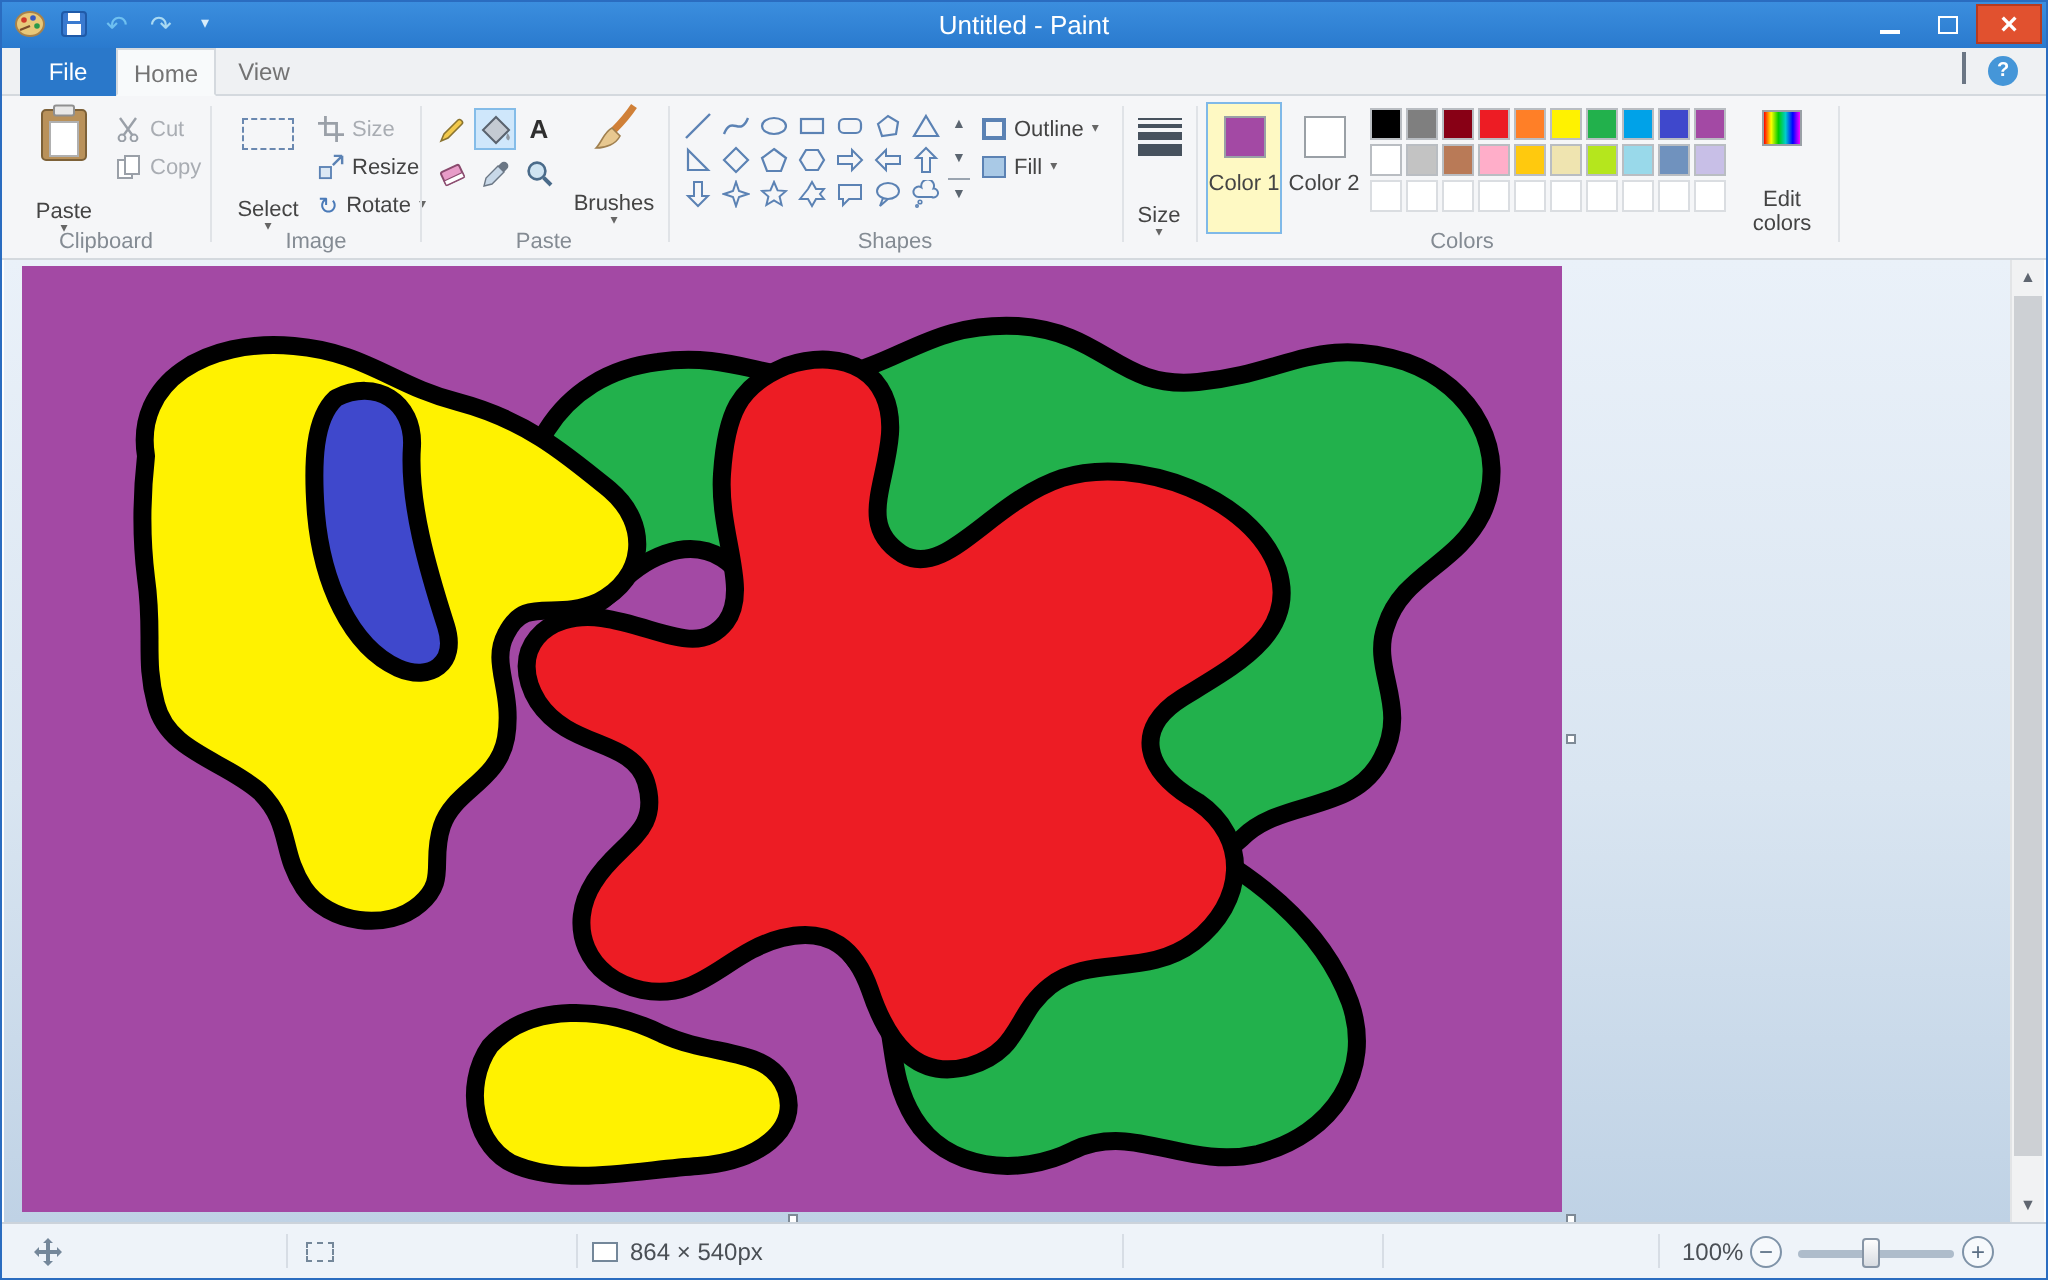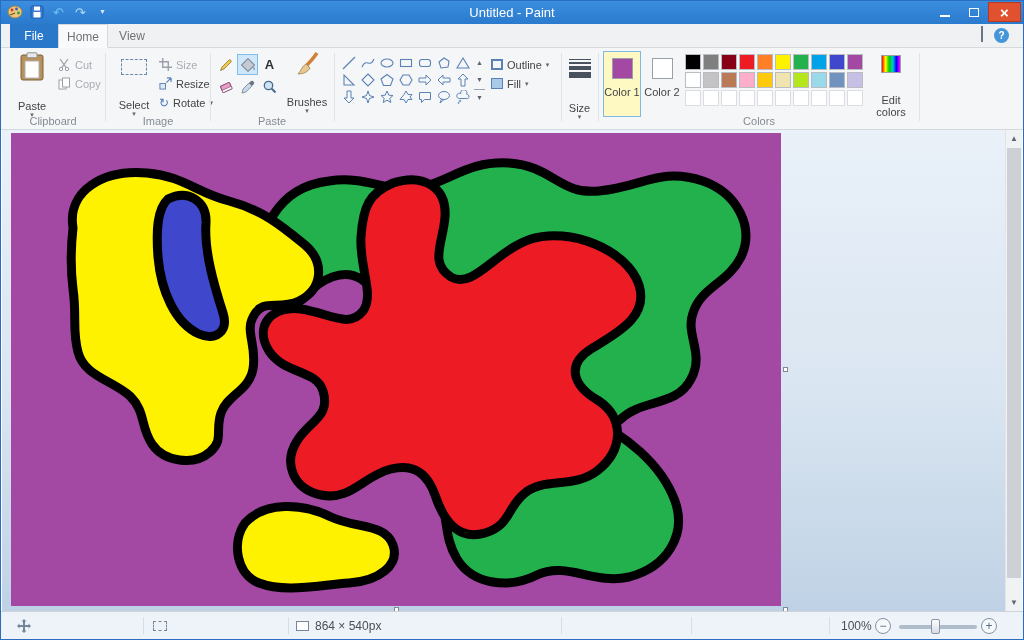--- a/index.html
+++ b/index.html
@@ -339,20 +339,21 @@
     <div class="smallbtn" style="left:490px;top:8px">
       <span class="outline-ic"></span>
       <span>Outline</span>
         <span class="caret"></span>
     </div>
     <div class="smallbtn" style="left:490px;top:27px">
       <span class="fill-ic"></span>
       <span>Fill</span>
         <span class="caret"></span>
     </div>
+    <div class="grouplabel" style="left:334px;width:225px">Shapes</div>
     <div class="vdiv" style="left:560px"></div>
 
     <div class="bigbtn" style="left:562px;top:4px;width:33px">
       <span class="sizebars" style="margin-top:5px;margin-bottom:4px">
         <div style="width:22px;height:1px"></div>
           <div style="width:22px;height:2px"></div>
           <div style="width:22px;height:4px"></div>
           <div style="width:22px;height:6px"></div>
       </span>
       <span class="lbl">Size</span>
@@ -397,21 +398,21 @@
       <span class="swatch empty"></span>
       <span class="swatch empty"></span>
       <span class="swatch empty"></span>
       <span class="swatch empty"></span>
       <span class="swatch empty"></span>
     </div>
     <div class="bigbtn" style="left:866px;top:4px;width:48px">
       <span class="rainbow" style="margin-top:3px;margin-bottom:3px"></span>
       <span class="lbl" style="width:40px">Edit colors</span>
     </div>
-    <div class="grouplabel" style="left:598px;width:320px">Colors</div>
+    <div class="grouplabel" style="left:570px;width:320px">Colors</div>
     <div class="vdiv" style="left:918px"></div>
   </div>
 
   <div class="workspace">
     <svg class="abs" style="left:9px;top:3px" width="770" height="473" viewBox="0 0 770 473">
       <rect x="0" y="0" width="770" height="473" fill="#a349a4"></rect>
       <g stroke-width="9" stroke-linejoin="round" stroke-linecap="round" stroke="#000000">
         <path d="M252,150 C242,98 268,54 318,48 C358,42 378,62 412,54 C442,46 458,28 498,30 C542,33 548,62 588,58 C632,54 648,34 692,48 C726,60 744,94 730,124 C717,150 690,154 682,180 C674,202 694,220 680,246 C666,274 630,266 610,286 C592,303 566,298 548,282 C532,268 538,250 522,240 C504,229 484,242 466,232 C448,222 452,204 436,194 C418,183 398,194 380,184 C362,174 366,156 350,146 C332,135 310,146 296,162 C282,178 262,174 256,162 Z" fill="#22b14c"></path>
         <path d="M396,232 C424,212 456,226 474,252 C492,278 540,266 576,284 C614,302 650,330 664,368 C676,402 656,434 618,444 C582,452 556,428 526,442 C498,456 462,452 446,426 C430,400 440,376 422,354 C404,332 388,310 386,282 C384,256 384,246 396,232 Z" fill="#22b14c"></path>
         <path d="M382,50 C412,40 436,54 434,84 C432,110 418,130 440,144 C462,157 484,118 520,106 C558,94 616,116 628,152 C638,184 606,200 580,216 C556,231 560,252 588,268 C614,286 612,318 586,338 C562,356 534,344 514,360 C496,374 500,392 474,400 C446,408 432,386 424,362 C417,342 404,330 380,336 C352,343 340,368 310,362 C282,356 272,330 286,308 C298,288 320,284 312,258 C305,236 274,242 258,218 C242,192 262,172 290,176 C318,180 338,196 352,178 C364,162 348,134 350,104 C352,74 358,60 382,50 Z" fill="#ed1c24"></path>

